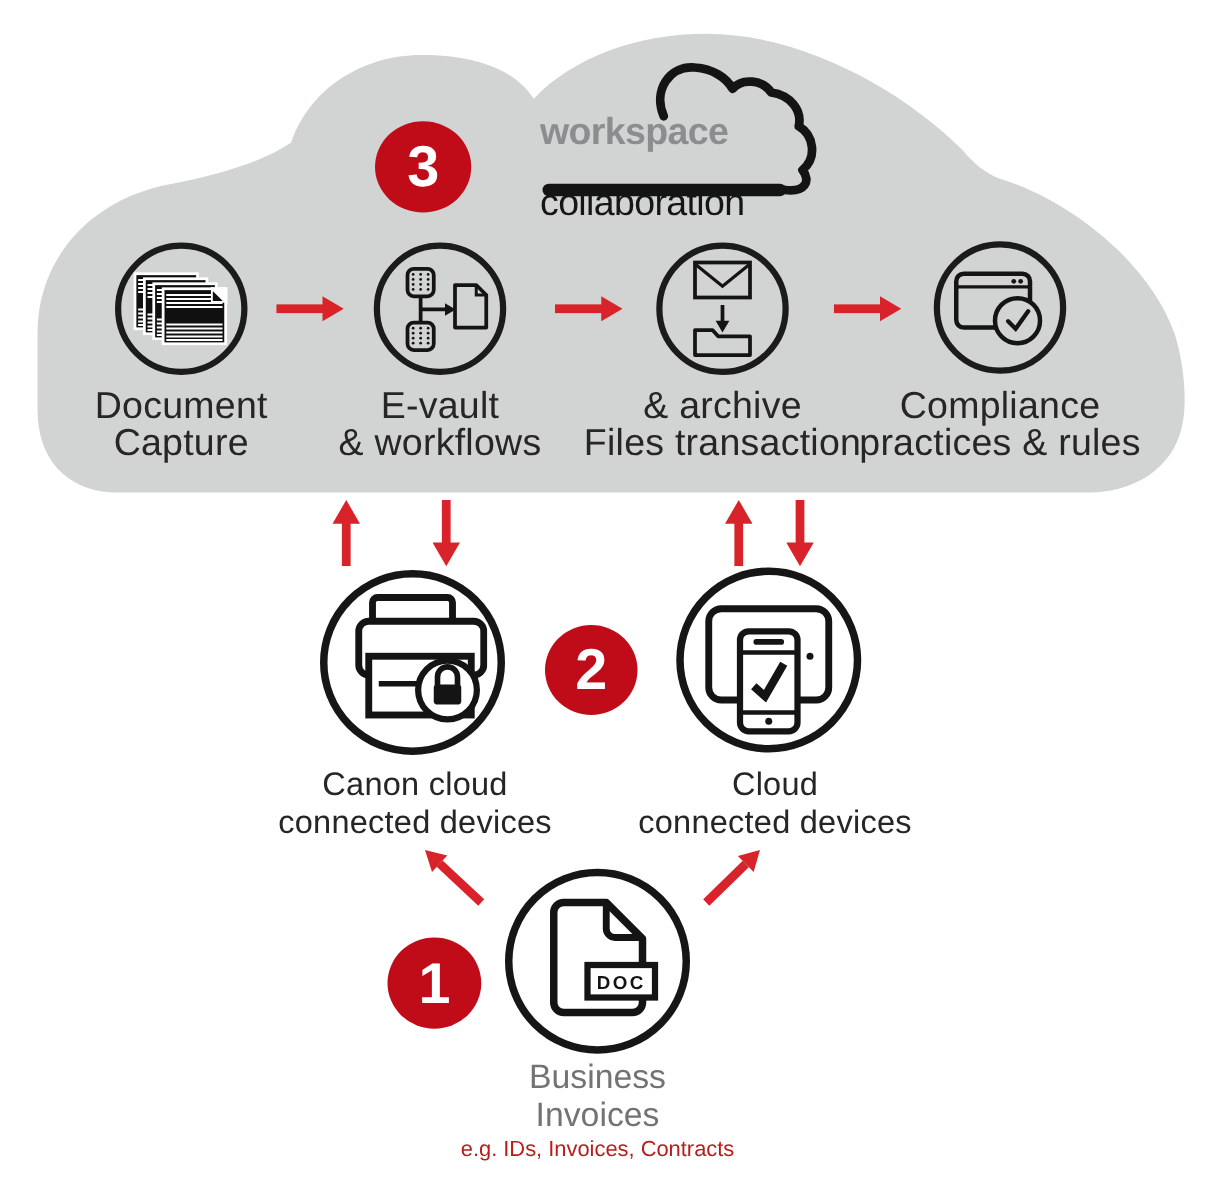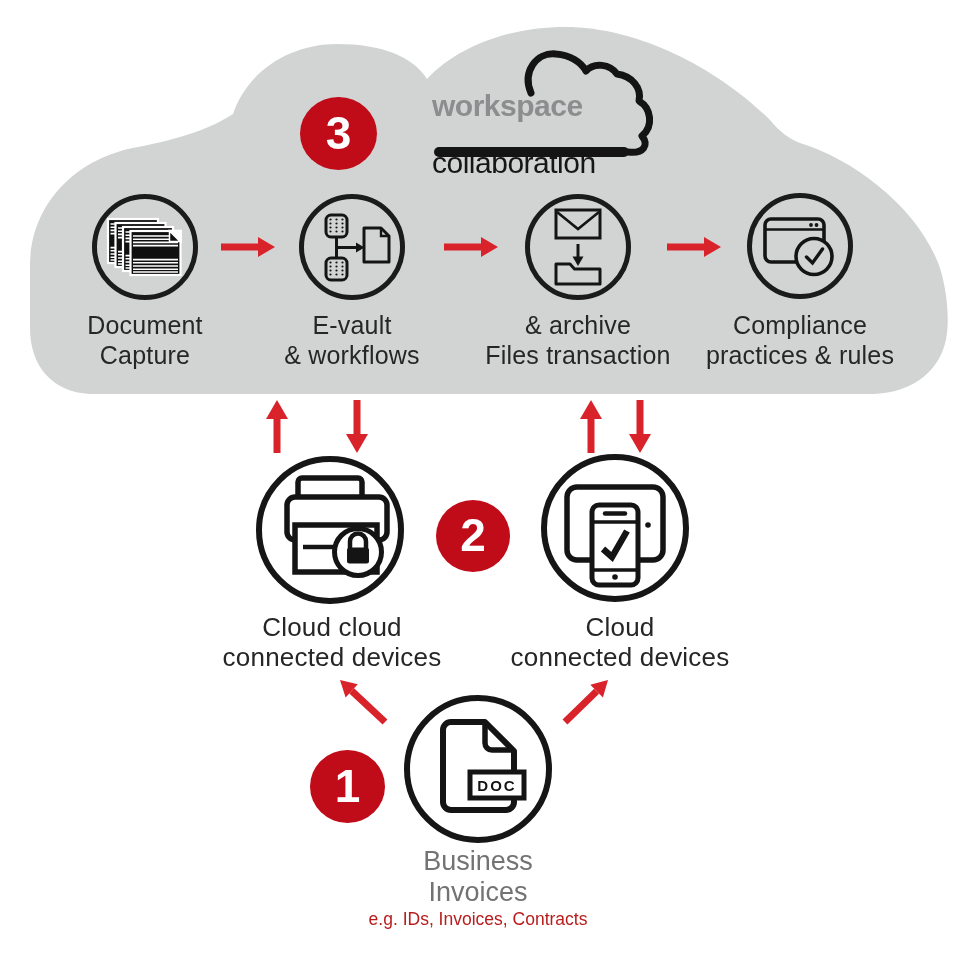--- a/index.html
+++ b/index.html
@@ -54,21 +54,21 @@
     border: 5px solid #1b1b1b;
     border-radius: 50%;
     box-sizing: border-box;
     display: flex; align-items: center; justify-content: center;
     z-index: 4;
   }
   .step-label {
     position: absolute;
     width: 230px;
     text-align: center;
-    font-size: 25px;
+    font-size: 30px;
     line-height: 30px;
     letter-spacing: 0.2px;
     color: #262626;
     z-index: 4;
   }
 
   
   .harrow rect, .harrow polygon,
   .varrow rect, .varrow polygon,
   .darrow polygon { fill: var(--arrow-red, #d8232a); }
@@ -316,21 +316,21 @@
       <circle cx="93" cy="57" r="2.8" fill="#141414"></circle>
       <rect x="37" y="37" width="46" height="80" rx="7" fill="#ffffff" stroke="#141414" stroke-width="5"></rect>
       <path d="M50 45.5 H70" stroke="#141414" stroke-width="4.5" stroke-linecap="round"></path>
       <path d="M37 54 H83 M37 102 H83" stroke="#141414" stroke-width="3.6"></path>
       <path d="M48 81 L57 89 L72 63" fill="none" stroke="#141414" stroke-width="6.5"></path>
       <circle cx="60" cy="109" r="2.8" fill="#141414"></circle>
     </svg>
   </div>
 
   <div class="device-label" style="left:192px;top:612px;">
-    <div>Cloud cloud</div>
+    <div>Canon cloud</div>
     <div>connected devices</div>
   </div>
   <div class="device-label" style="left:480px;top:612px;">
     <div>Cloud</div>
     <div>connected devices</div>
   </div>
 
   <svg class="darrow" style="left:336px;top:676px;" width="52" height="50" viewBox="0 0 52 50">
     <line x1="49" y1="46" x2="15.7" y2="14.9"></line>
     <polygon points="4,4 21.8,8.3 9.6,21.5"></polygon>

